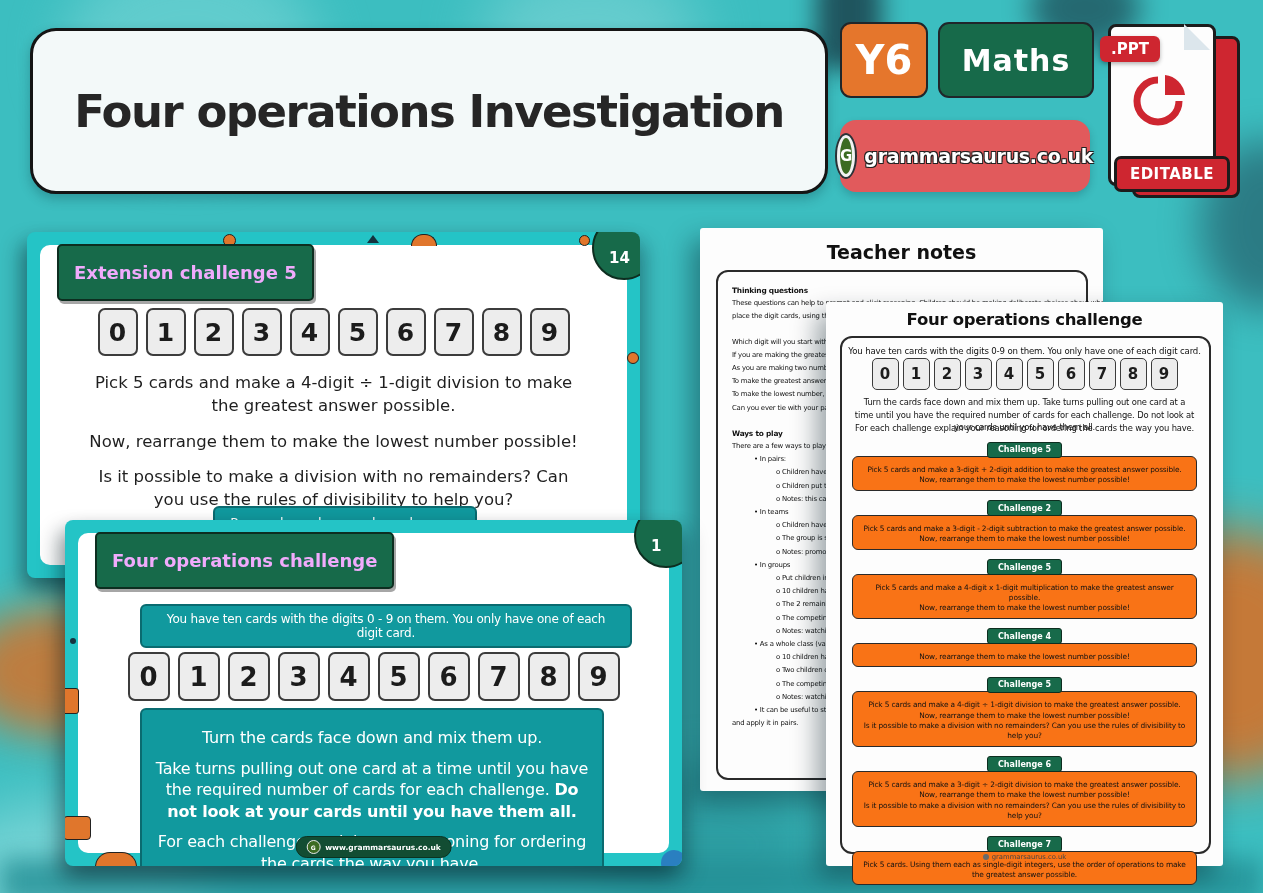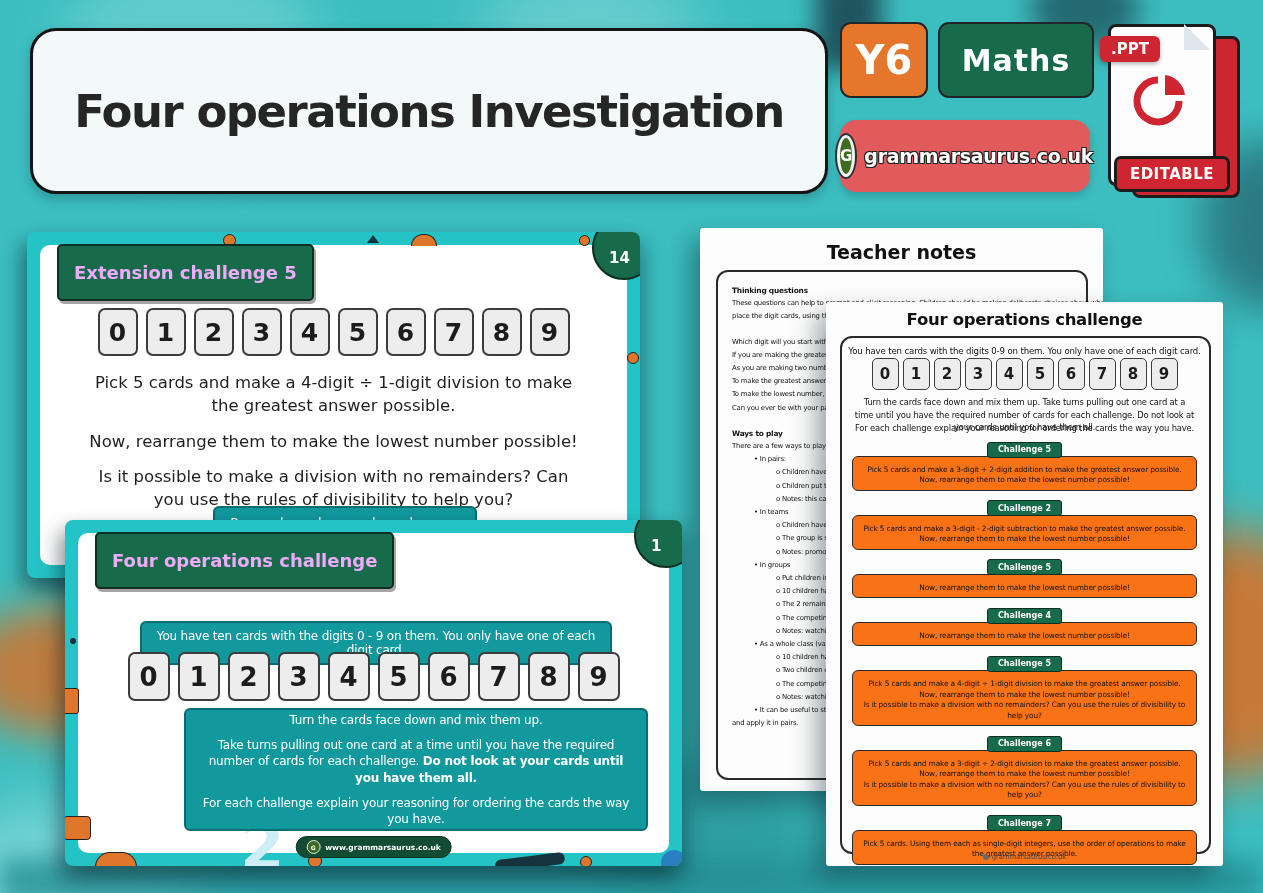--- a/index.html
+++ b/index.html
@@ -61,22 +61,22 @@
   .digit-row{position:absolute;left:50%;transform:translateX(-50%);display:flex;gap:8px;z-index:3;}
   .digit-card{width:36px;height:44px;background:#ededed;border:2px solid #3c3c3c;border-radius:7px;
     display:flex;align-items:center;justify-content:center;font-size:25px;font-weight:700;color:#1c1c1c;}
   #slide1-cards{top:76px;}
   #slide2-cards{top:132px;}
   #slide2-cards .digit-card{width:38px;height:45px;font-size:26px;gap:6px;}
   #slide1-text{position:absolute;left:62px;right:62px;top:140px;text-align:center;color:#1f1f1f;font-size:16.5px;line-height:1.38;z-index:3;}
   #slide1-text p{margin:0 0 13px 0;}
   .teal-box{position:absolute;background:#11999e;border:2px solid #0a6b70;border-radius:6px;color:#fff;text-align:center;z-index:3;}
   #remember-box{left:186px;top:274px;width:240px;padding:7px 10px;font-size:13px;}
-  #slide2-intro{left:75px;top:84px;width:444px;padding:6px 12px;font-size:12px;letter-spacing:-.2px;margin-top:17px;}
-  #slide2-instructions{left:75px;top:188px;width:440px;padding:2px 10px;font-size:12px;letter-spacing:-.2px;margin-left:44px;}
+  #slide2-intro{left:75px;top:84px;width:444px;padding:6px 22px;font-size:12px;letter-spacing:-.2px;}
+  #slide2-instructions{left:75px;top:188px;width:440px;padding:17px 10px;font-size:16px;letter-spacing:-.2px;}
   .instr-p{margin:0 0 9px 0;line-height:1.35;}
   .instr-p:last-child{margin-bottom:0;}
   .footer-pill{position:absolute;left:50%;transform:translateX(-50%);top:316px;height:20px;background:#124d33;
     border:1.5px solid #0a3322;border-radius:12px;display:flex;align-items:center;gap:5px;padding:0 10px;z-index:4;}
   .footer-pill .mini-logo{width:12px;height:12px;border-radius:50%;background:#3c6b22;border:1.5px solid #e8e8e8;
     color:#fff;font-size:6px;font-weight:700;display:flex;align-items:center;justify-content:center;}
   .footer-pill .pill-text{color:#fff;font-size:7.5px;font-weight:700;white-space:nowrap;}
 
   
   .deco{position:absolute;pointer-events:none;}
@@ -284,20 +284,21 @@
     <div id="challenge-list">
         <div class="challenge"><div class="challenge-label">Challenge 5</div><div class="challenge-box">
             <div class="challenge-line">Pick 5 cards and make a 3-digit + 2-digit addition to make the greatest answer possible.</div>
             <div class="challenge-line">Now, rearrange them to make the lowest number possible!</div>
           </div></div>
         <div class="challenge"><div class="challenge-label">Challenge 2</div><div class="challenge-box">
             <div class="challenge-line">Pick 5 cards and make a 3-digit - 2-digit subtraction to make the greatest answer possible.</div>
             <div class="challenge-line">Now, rearrange them to make the lowest number possible!</div>
           </div></div>
         <div class="challenge"><div class="challenge-label">Challenge 5</div><div class="challenge-box">
+            <div class="challenge-line">Pick 5 cards and make a 4-digit x 1-digit multiplication to make the greatest answer possible.</div>
             <div class="challenge-line">Now, rearrange them to make the lowest number possible!</div>
           </div></div>
         <div class="challenge"><div class="challenge-label">Challenge 4</div><div class="challenge-box">
             <div class="challenge-line">Now, rearrange them to make the lowest number possible!</div>
           </div></div>
         <div class="challenge"><div class="challenge-label">Challenge 5</div><div class="challenge-box">
             <div class="challenge-line">Pick 5 cards and make a 4-digit ÷ 1-digit division to make the greatest answer possible.</div>
             <div class="challenge-line">Now, rearrange them to make the lowest number possible!</div>
             <div class="challenge-line">Is it possible to make a division with no remainders? Can you use the rules of divisibility to help you?</div>
           </div></div>

